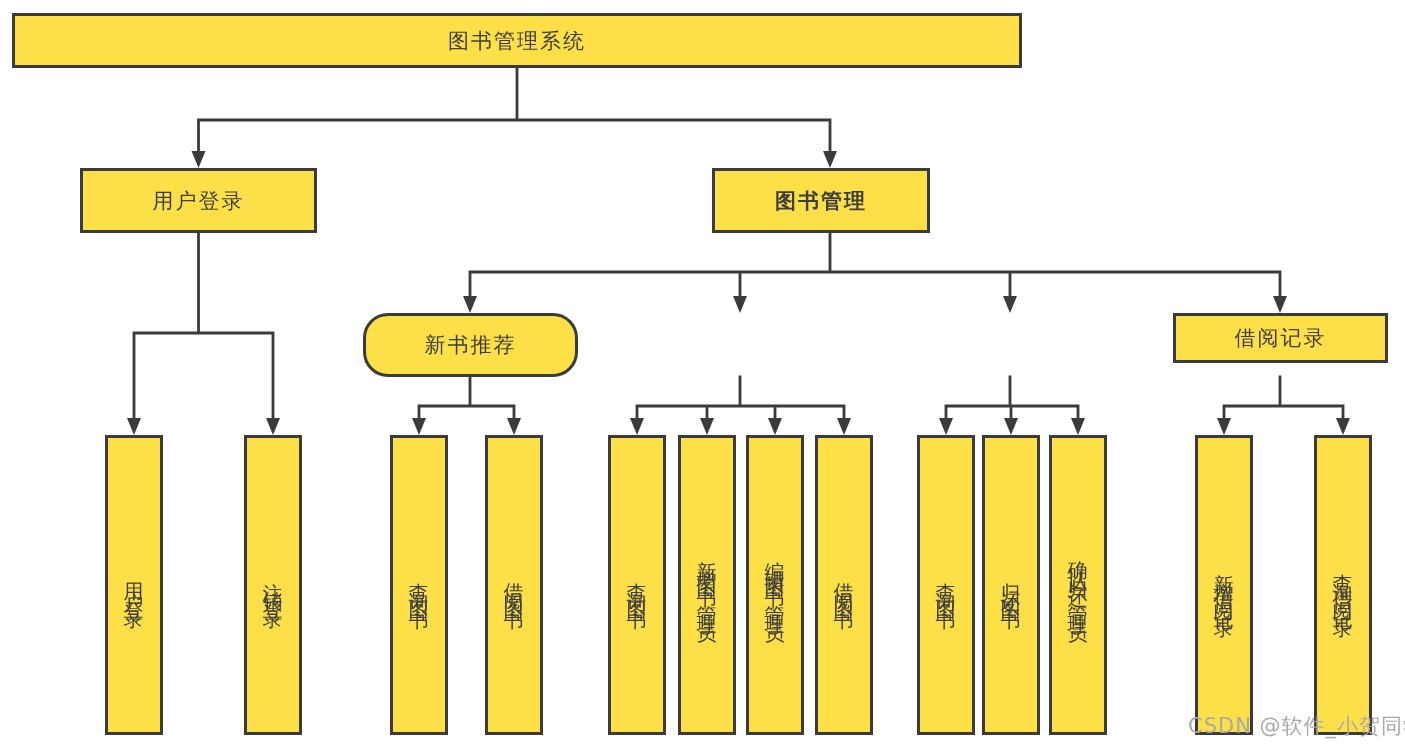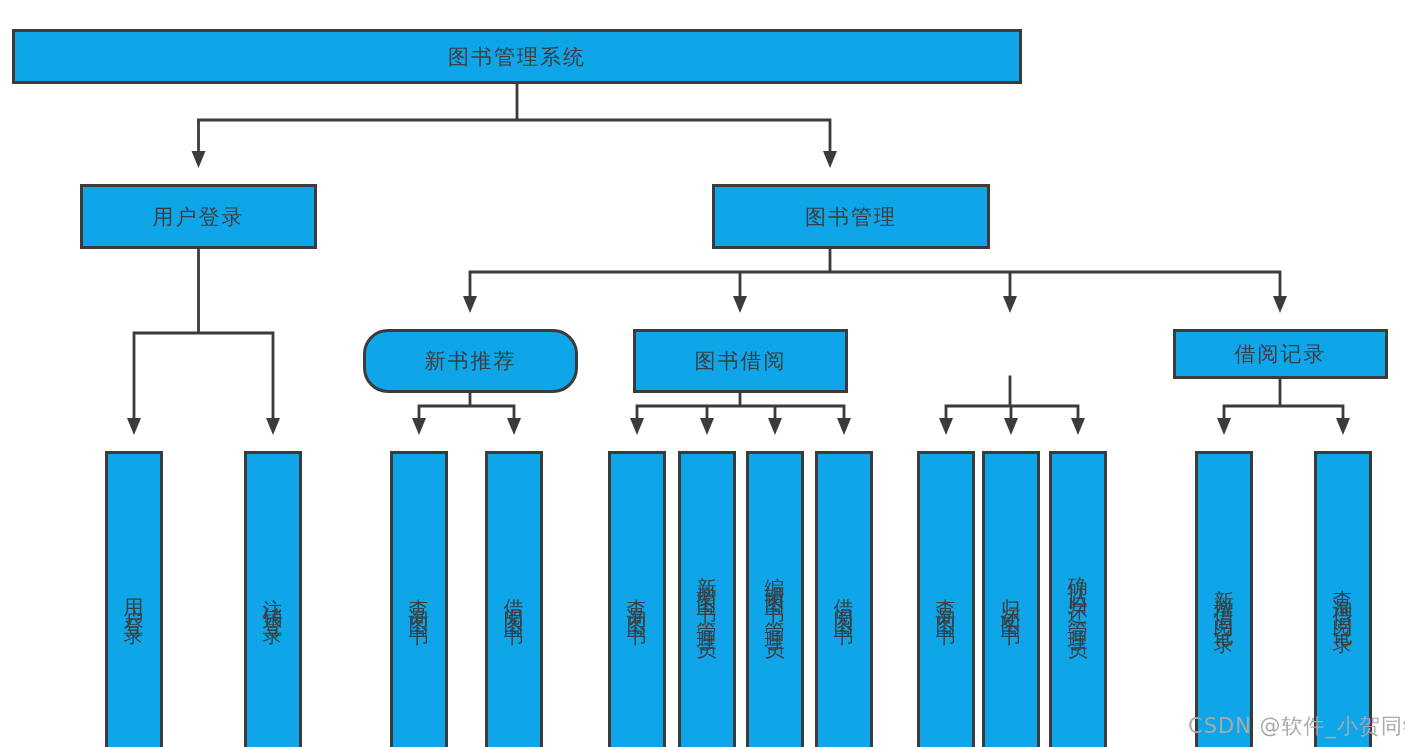--- a/index.html
+++ b/index.html
@@ -3,25 +3,24 @@
 <meta charset="utf-8">
 <style>
   html,body{margin:0;padding:0;background:#fff;}
   .canvas{
     position:relative;width:1405px;height:747px;background:var(--background,#fff);
     font-family:"DejaVu Sans","Liberation Sans",sans-serif;overflow:hidden;
     color:var(--text,#3d3d3d);
   }
   .connectors{position:absolute;left:0;top:0;z-index:1;color:var(--line,#3b3b3b);}
   .node{
-    position:absolute;box-sizing:border-box;background:#0ea5e9;
+    position:absolute;box-sizing:border-box;background:#fde047;
     border:3px solid var(--border,#3b3b3b);
     display:flex;align-items:center;justify-content:center;
     z-index:2;
-    margin-top:16px;
   }
   .h-label{font-size:21px;letter-spacing:2px;white-space:nowrap;}
   .leaf .vtext{
     writing-mode:vertical-rl;text-orientation:mixed;
     font-size:20px;letter-spacing:9px;line-height:1;white-space:nowrap;
   }
   .watermark{
     position:absolute;left:1188px;top:712px;z-index:3;
     font-size:21px;letter-spacing:1px;color:var(--watermark,#a9a9a9);
     white-space:nowrap;
@@ -68,24 +67,23 @@
       <polygon points="1004,418 1018,418 1011,435"></polygon>
       <polygon points="1071,418 1085,418 1078,435"></polygon>
       <polygon points="1217,418 1231,418 1224,435"></polygon>
       <polygon points="1336,418 1350,418 1343,435"></polygon>
     </g>
   </svg>
 
   <div class="node h-label" style="left:12px;top:13px;width:1010px;height:55px;">图书管理系统</div>
 
   <div class="node h-label" style="left:80px;top:168px;width:237px;height:65px;">用户登录</div>
-  <div class="node h-label" style="left:712px;top:168px;width:278px;height:65px;">图书管理</div>
+  <div class="node h-label" style="left:712px;top:168px;width:218px;height:65px;font-weight:bold;">图书管理</div>
 
   <div class="node h-label" style="left:363px;top:313px;width:215px;height:64px;border-radius:25px;">新书推荐</div>
-  <div class="node h-label" style="left:633px;top:313px;width:215px;height:64px;">图书借阅</div>
   <div class="node h-label" style="left:1173px;top:313px;width:215px;height:50px;">借阅记录</div>
 
   <div class="node leaf" style="left:105px;top:435px;width:58px;height:300px;">
     <span class="vtext">用户登录</span>
   </div>
   <div class="node leaf" style="left:244px;top:435px;width:58px;height:300px;">
     <span class="vtext">注销登录</span>
   </div>
 
   <div class="node leaf" style="left:390px;top:435px;width:58px;height:300px;">

